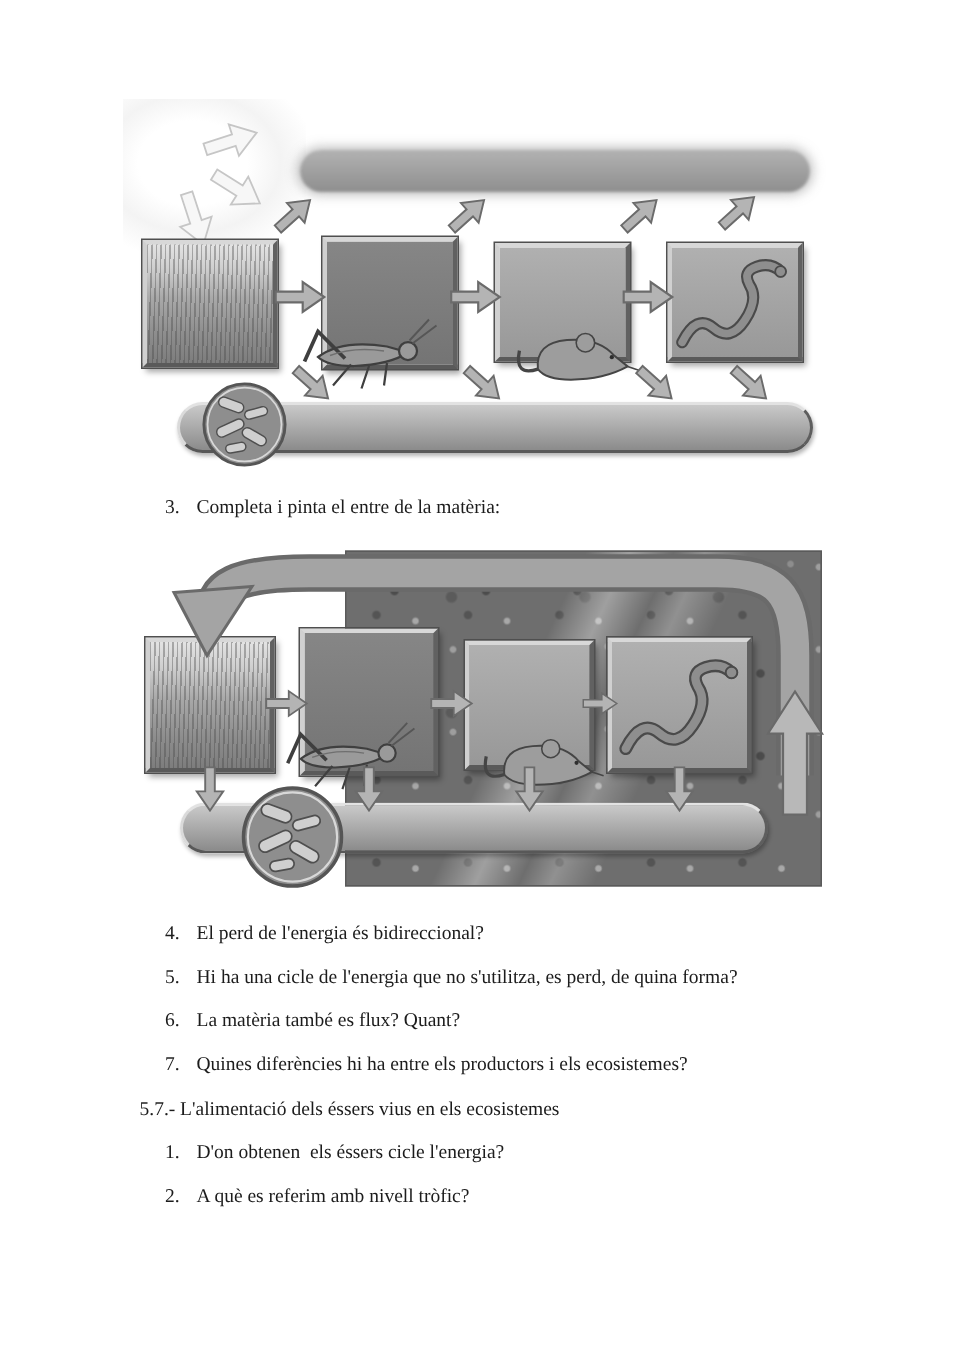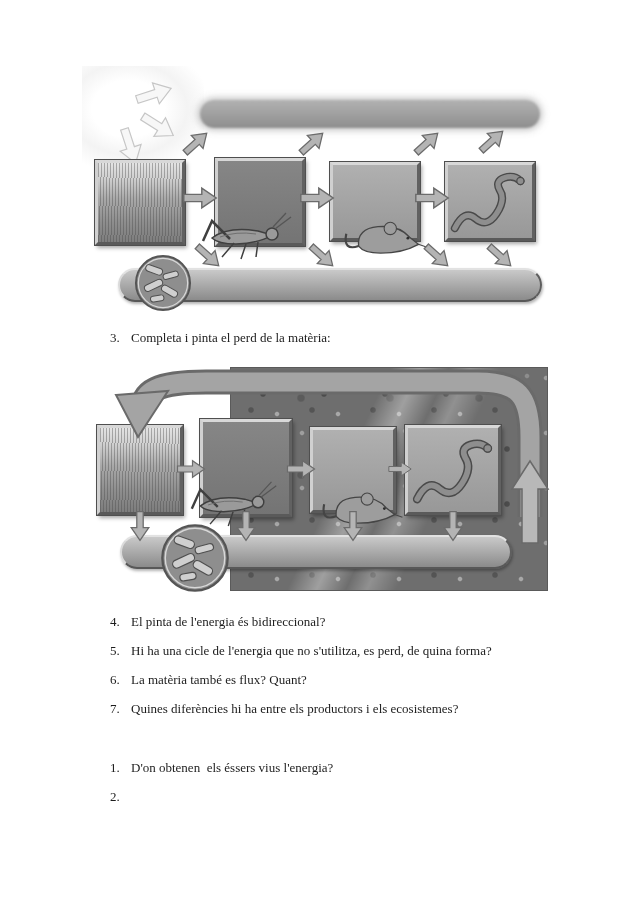--- a/index.html
+++ b/index.html
@@ -171,21 +171,21 @@
 
       <use href="#sym-arrow" transform="translate(120,186) rotate(42) scale(0.8) translate(-18,-11)"></use>
       <use href="#sym-arrow" transform="translate(234,186) rotate(42) scale(0.8) translate(-18,-11)"></use>
       <use href="#sym-arrow" transform="translate(349,186) rotate(42) scale(0.8) translate(-18,-11)"></use>
       <use href="#sym-arrow" transform="translate(412,186) rotate(42) scale(0.8) translate(-18,-11)"></use>
     </svg>
   </div>
 
   <div class="line" style="top:330px">
     <span class="num">3.</span>
-    <span class="txt">Completa i pinta el perd de la matèria:</span>
+    <span class="txt">Completa i pinta el entre de la matèria:</span>
   </div>
 
   <div class="diag diag2">
     <div class="soil"></div>
 
     <div class="box b2a">
       <div class="grassfill"></div>
     </div>
     <div class="box b2b dark">
       <svg class="animal" style="left:-16px;bottom:-16px" width="96" height="53" viewBox="0 0 100 55">
@@ -221,37 +221,41 @@
       <use href="#sym-arrow" transform="translate(312,104) scale(0.62) translate(-18,-11)"></use>
       <use href="#sym-arrow" transform="translate(52,161) rotate(90) scale(0.8) translate(-18,-11)"></use>
       <use href="#sym-arrow" transform="translate(158,161) rotate(90) scale(0.8) translate(-18,-11)"></use>
       <use href="#sym-arrow" transform="translate(265,161) rotate(90) scale(0.8) translate(-18,-11)"></use>
       <use href="#sym-arrow" transform="translate(365,161) rotate(90) scale(0.8) translate(-18,-11)"></use>
     </svg>
   </div>
 
   <div class="line" style="top:614px">
     <span class="num">4.</span>
-    <span class="txt">El pinta de l'energia és bidireccional?</span>
+    <span class="txt">El perd de l'energia és bidireccional?</span>
   </div>
   <div class="line" style="top:643px">
     <span class="num">5.</span>
     <span class="txt">Hi ha una cicle de l'energia que no s'utilitza, es perd, de quina forma?</span>
   </div>
   <div class="line" style="top:672px">
     <span class="num">6.</span>
     <span class="txt">La matèria també es flux? Quant?</span>
   </div>
   <div class="line" style="top:701px">
     <span class="num">7.</span>
     <span class="txt">Quines diferències hi ha entre els productors i els ecosistemes?</span>
   </div>
 
+  <div class="line heading" style="top:731px">
+    <span class="txt">5.7.- L'alimentació dels éssers vius en els ecosistemes</span>
+  </div>
 
   <div class="line" style="top:760px">
     <span class="num">1.</span>
-    <span class="txt">D'on obtenen  els éssers vius l'energia?</span>
+    <span class="txt">D'on obtenen  els éssers cicle l'energia?</span>
   </div>
   <div class="line" style="top:789px">
     <span class="num">2.</span>
+    <span class="txt">A què es referim amb nivell tròfic?</span>
   </div>
 
 </div>
 
 </body></html>

